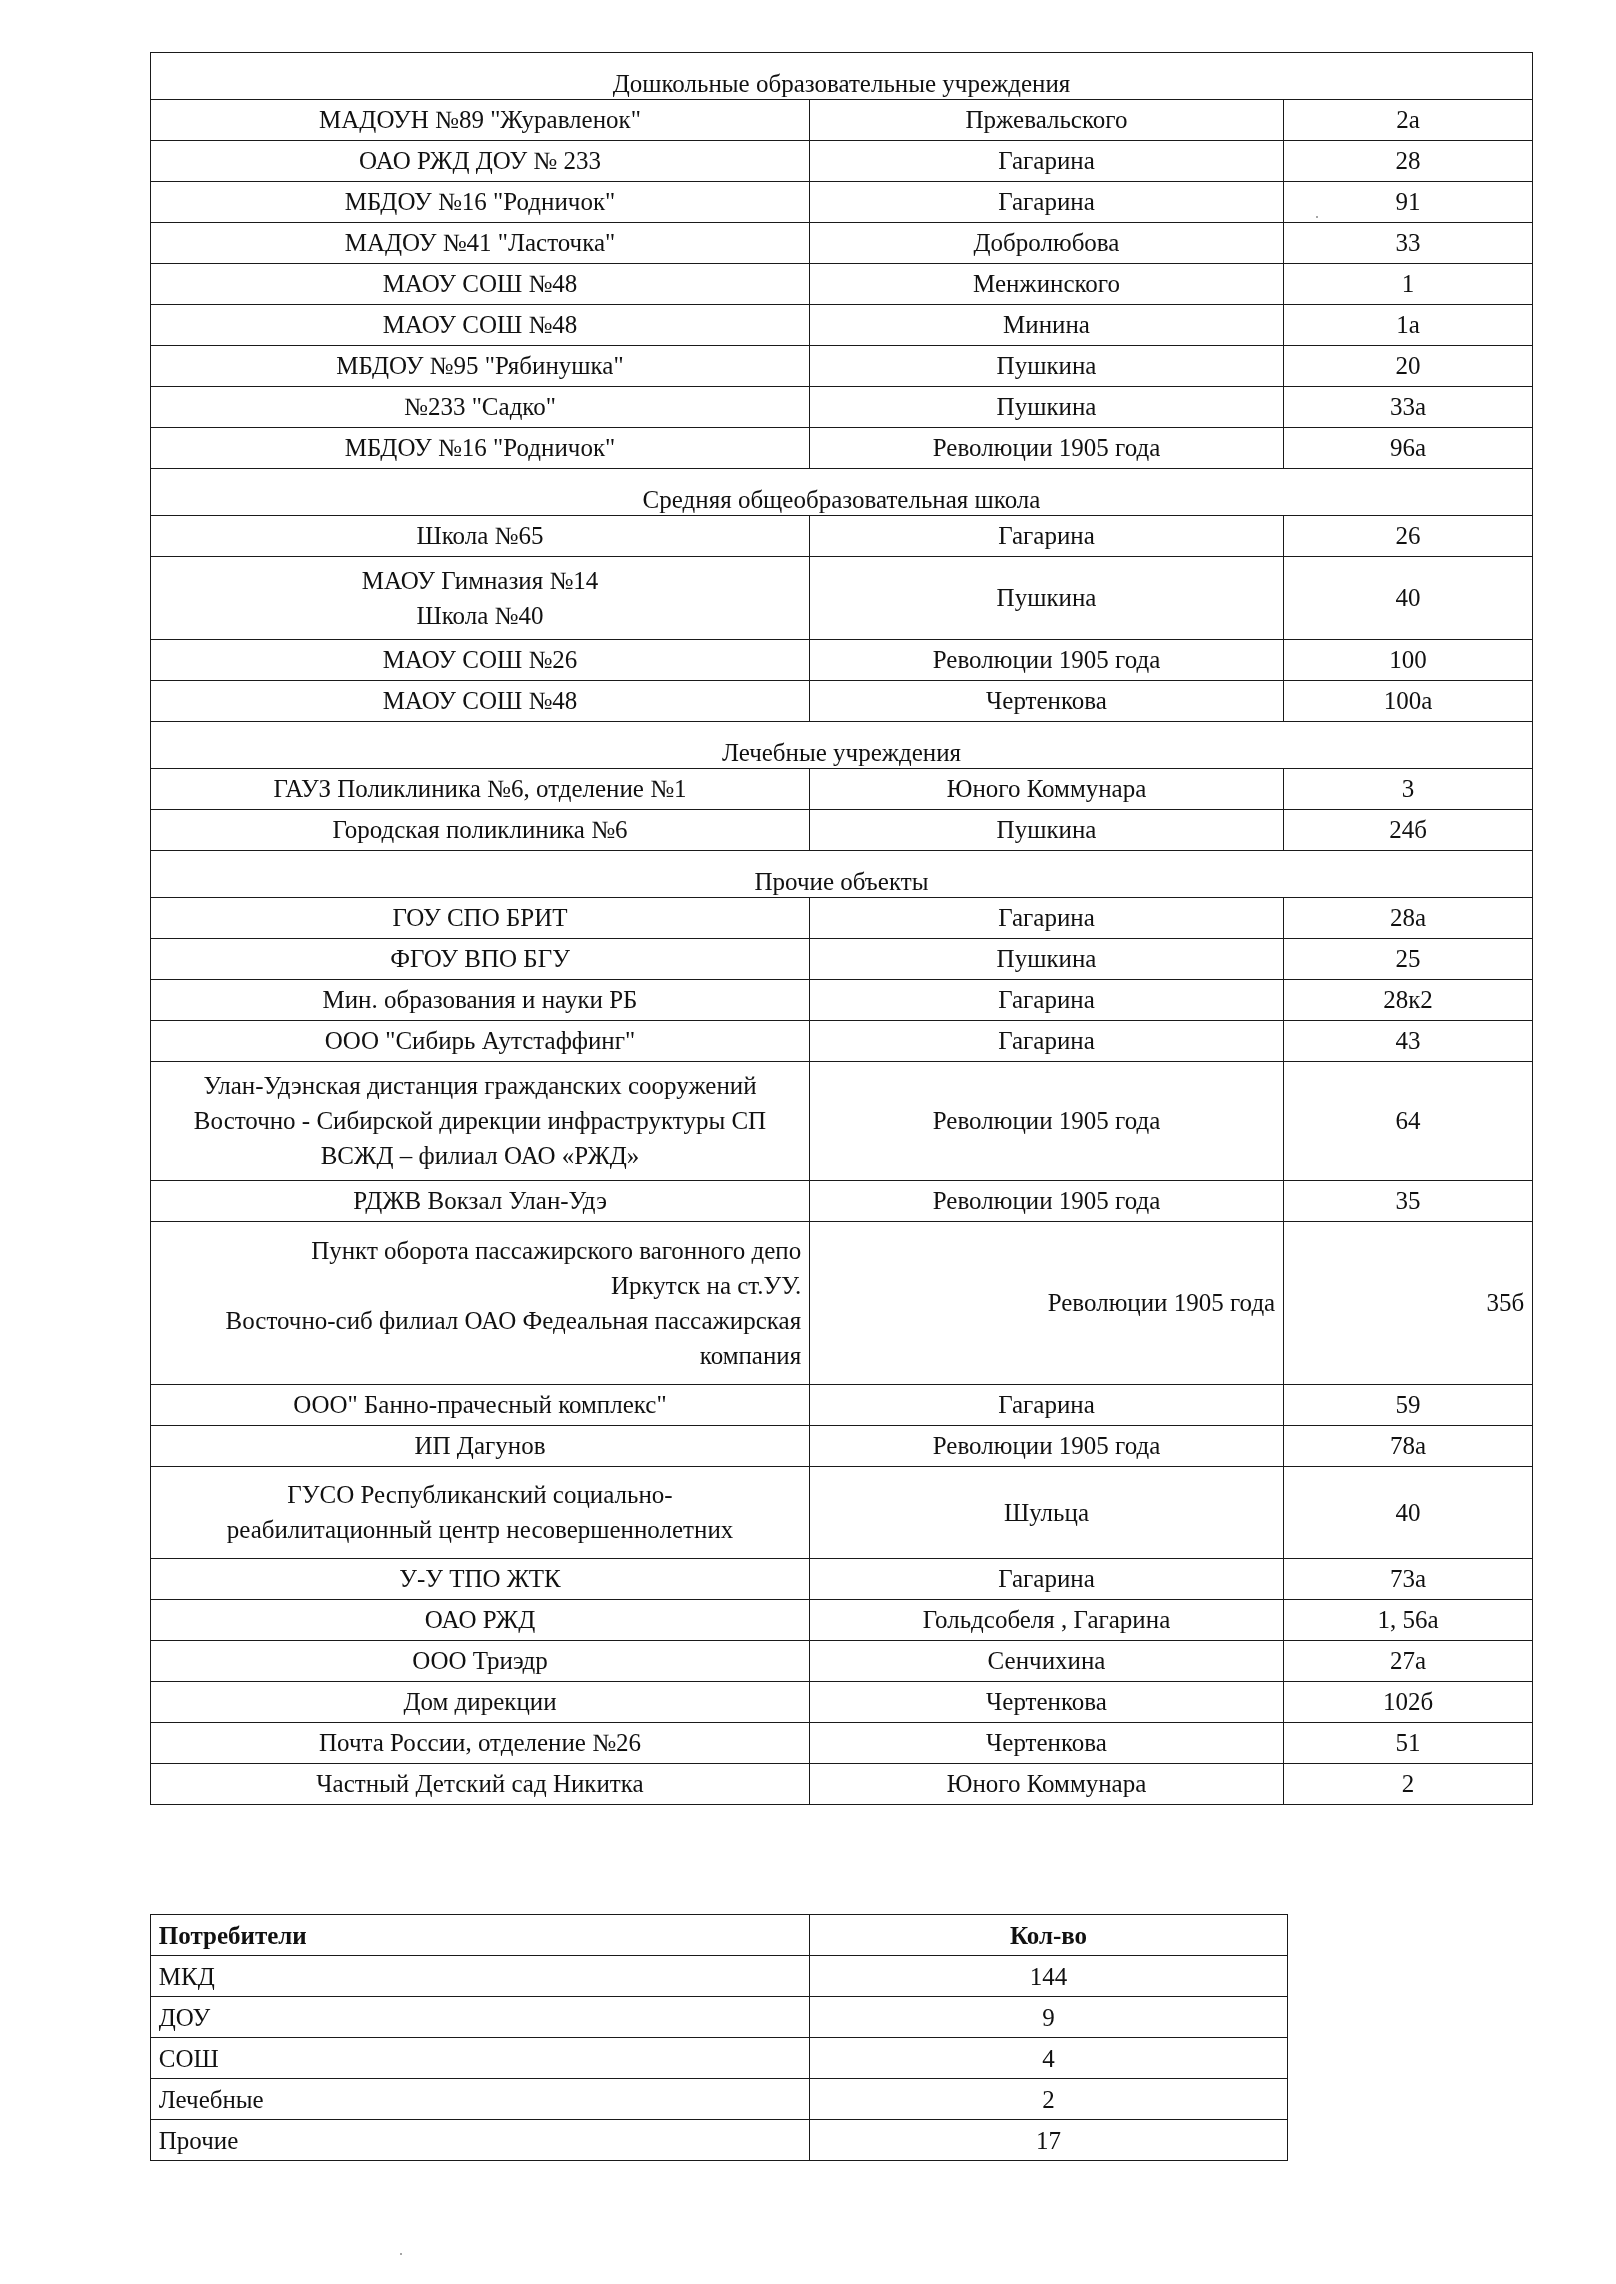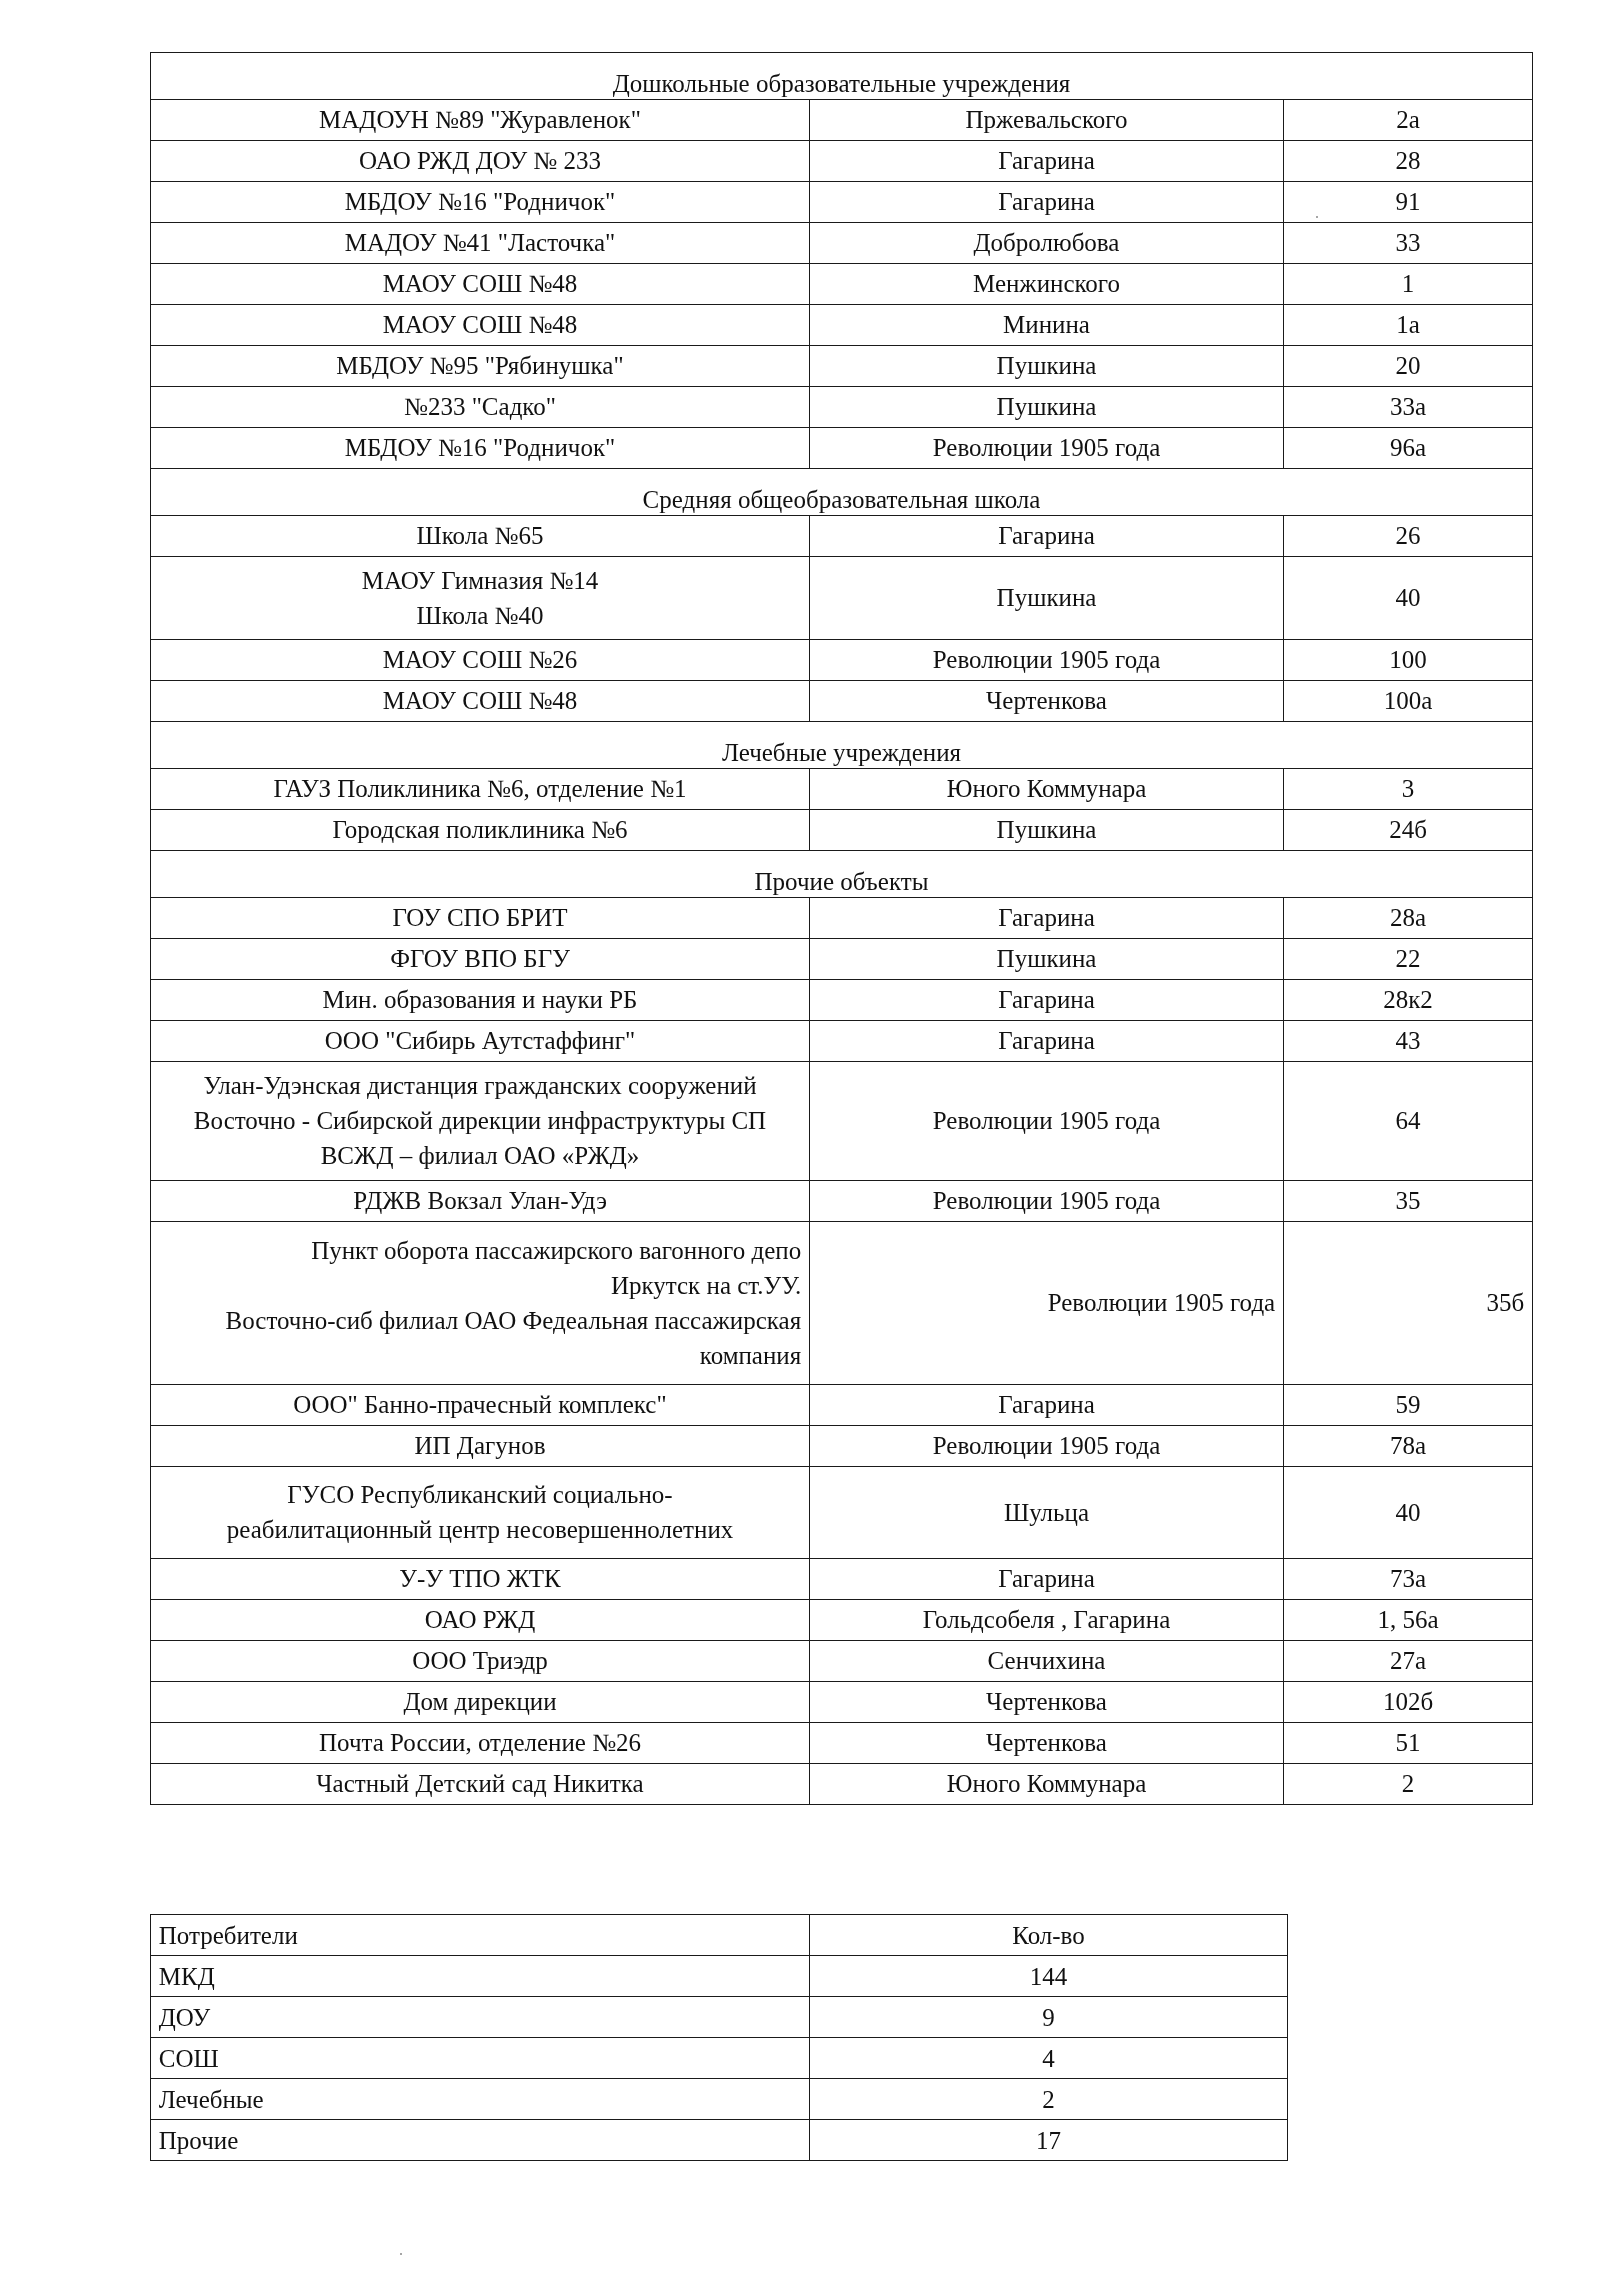--- a/index.html
+++ b/index.html
@@ -21,21 +21,21 @@
   #main-table tr.row.tall3 td { height: 118px; }
   #main-table tr.row.tall4 td { height: 162px; text-align: right; }
   #main-table tr.row.tall2b td { height: 91px; }
   .ml { white-space: pre-line; margin-left: 48px; }
 
   #summary-table { left: 150px; top: 1914px; width: 1137px; }
   #summary-table col.s1 { width: 659px; }
   #summary-table col.s2 { width: 478px; }
   #summary-table td { height: 40px; }
   #summary-table td.left { text-align: left; padding-left: 7.8px; }
-  #summary-table tr.head td { font-weight: normal; }
+  #summary-table tr.head td { font-weight: bold; }
   .speck { position: absolute; width: 2px; height: 2px; background: #888; border-radius: 50%; }
 </style>
 </head>
 <body>
 
 <table id="main-table">
   <colgroup>
       <col class="c1">
       <col class="c2">
       <col class="c3">
@@ -134,21 +134,21 @@
       <td colspan="3">Прочие объекты</td>
     </tr>
     <tr class="row">
         <td>ГОУ СПО БРИТ</td>
         <td>Гагарина</td>
         <td>28а</td>
       </tr>
     <tr class="row">
         <td>ФГОУ ВПО БГУ</td>
         <td>Пушкина</td>
-        <td>22</td>
+        <td>25</td>
       </tr>
     <tr class="row">
         <td>Мин. образования и науки РБ</td>
         <td>Гагарина</td>
         <td>28к2</td>
       </tr>
     <tr class="row">
         <td>ООО "Сибирь Аутстаффинг"</td>
         <td>Гагарина</td>
         <td>43</td>

